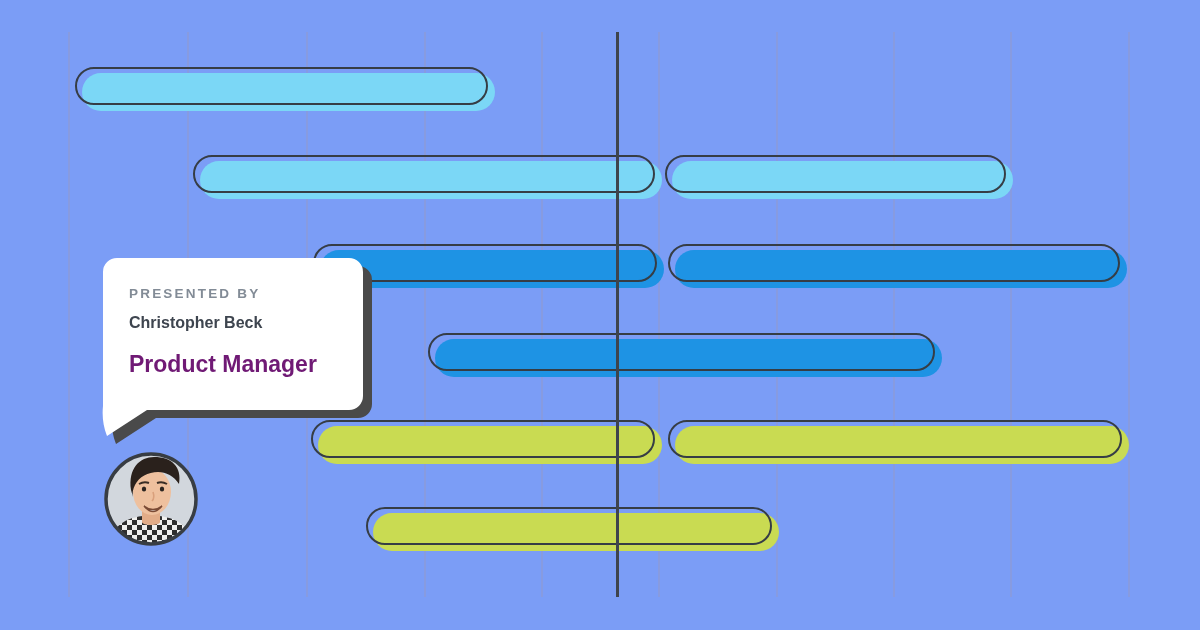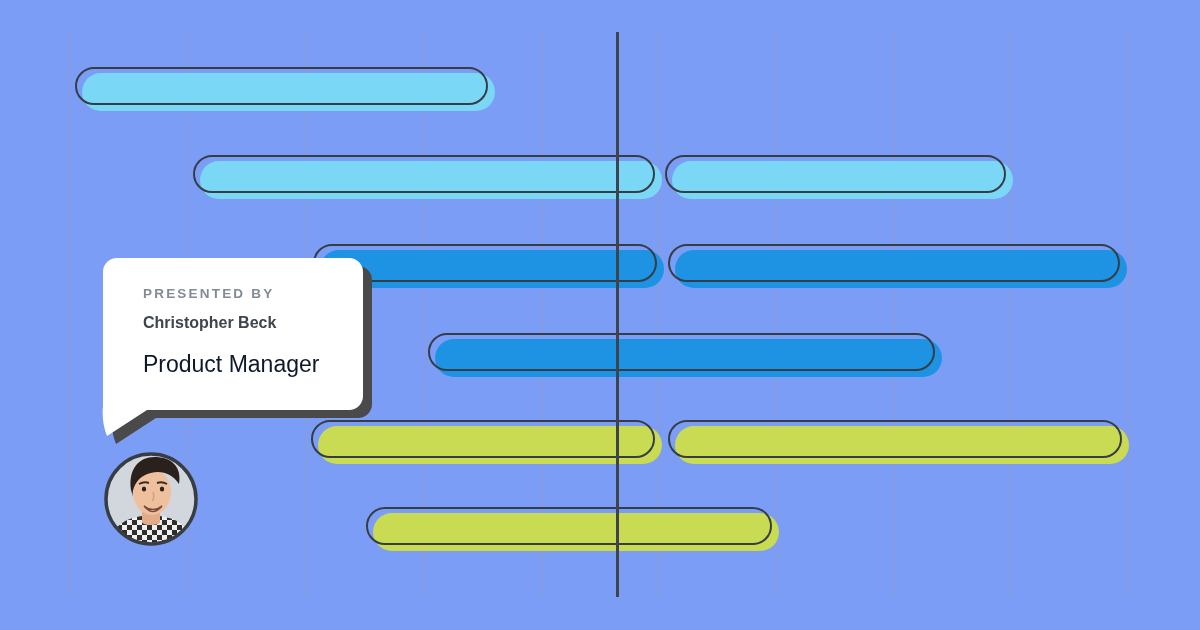--- a/index.html
+++ b/index.html
@@ -13,24 +13,24 @@
   
   #grid-layer .gridline{position:absolute;width:2px;background:#879BE0;z-index:1;}
   #today-line{position:absolute;width:3px;background:#3E444D;z-index:30;}
 
   .bar{position:absolute;height:38px;z-index:10;}
   .bar-fill{position:absolute;left:7px;top:6px;width:100%;height:100%;border-radius:20px;}
   .bar-outline{position:absolute;inset:0;border:2.5px solid #363D45;border-radius:20px;box-sizing:border-box;background:transparent;}
 
   
   .bubble-svg{position:absolute;left:99px;top:254px;z-index:40;}
-  .bubble-text{position:absolute;left:143px;z-index:41;}
+  .bubble-text{position:absolute;left:129px;z-index:41;}
   .eyebrow{top:286px;font-size:13.5px;font-weight:700;letter-spacing:2.2px;color:#828B96;}
   .name{top:314px;font-size:16px;font-weight:700;color:#3E454F;}
-  .role{top:351px;font-size:23px;font-weight:400;color:#0f172a;}
+  .role{top:351px;font-size:23px;font-weight:700;color:#701a75;}
 
   
   .avatar-svg{position:absolute;left:102px;top:450px;z-index:40;}
 </style>
 </head>
 <body>
 
 <div class="stage">
 
   <div id="grid-layer">

